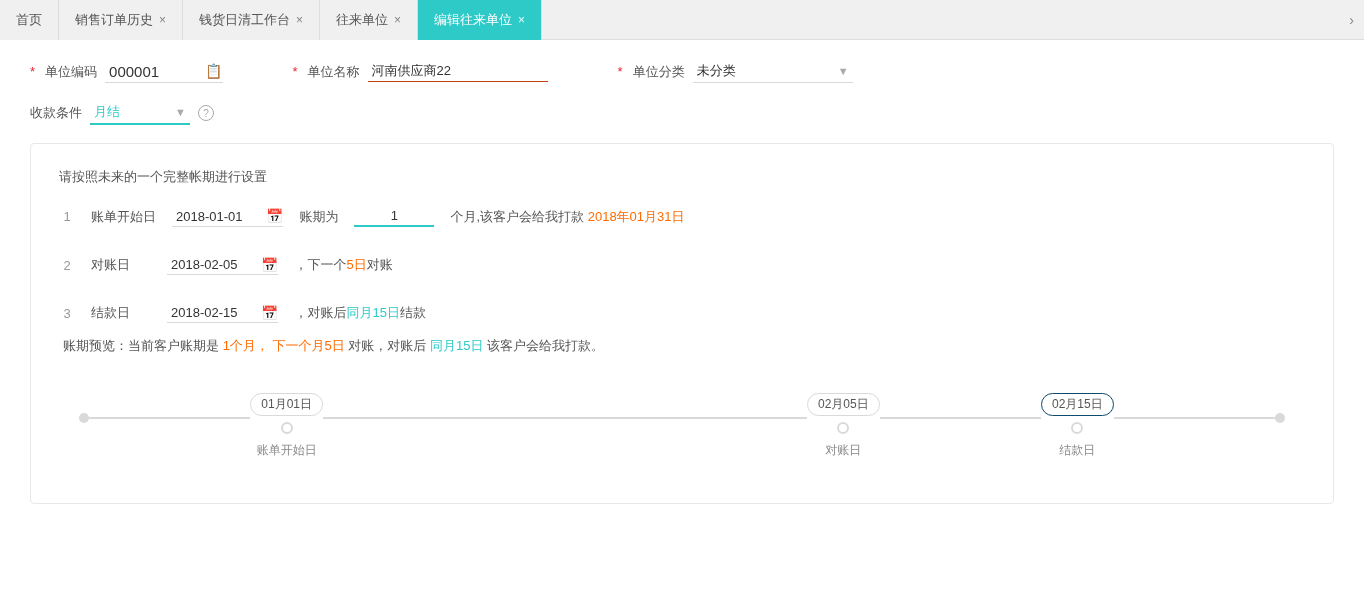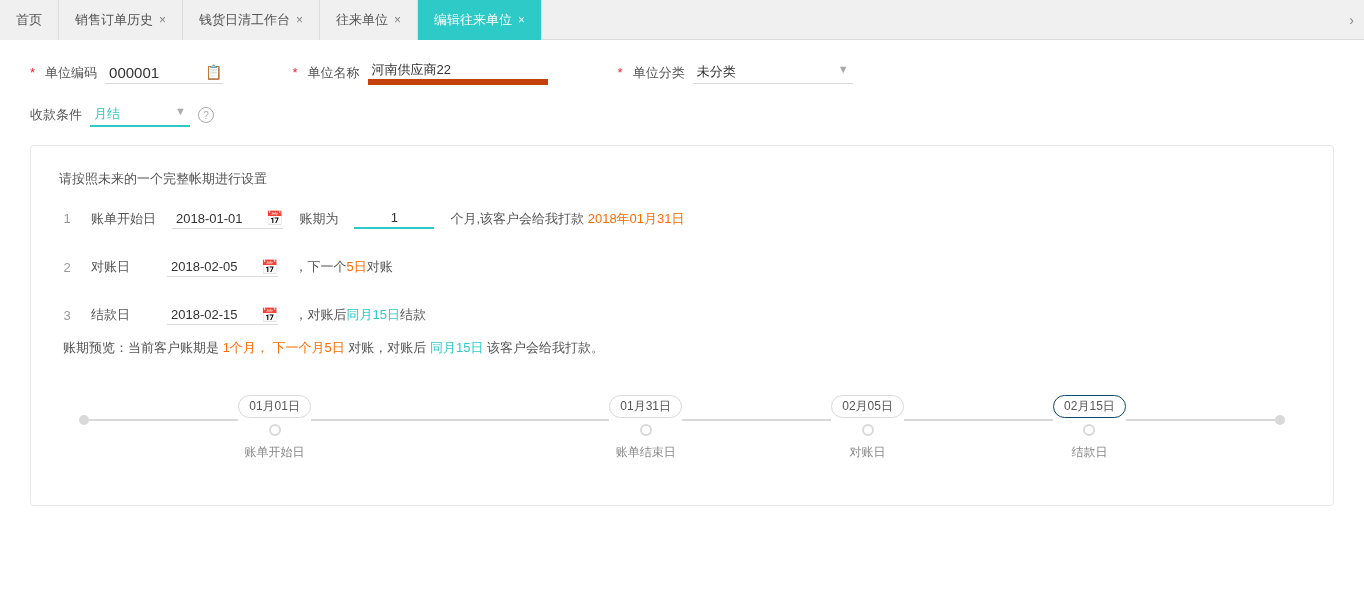--- a/index.html
+++ b/index.html
@@ -103,21 +103,21 @@
       content: '';
       width: 6px;
       height: 6px;
       border-radius: 50%;
       background: #2dcac8;
     }
 
     
     .form-input {
       border: none;
-      border-bottom: 6px solid #c2410c;
+      border-bottom: 1px solid #c2410c;
       outline: none;
       padding: 2px 4px;
       font-size: 13px;
       color: #333;
       background: transparent;
     }
     .input-with-icon {
       display: flex;
       align-items: center;
       border-bottom: 1px solid #d9d9d9;
@@ -131,20 +131,21 @@
     }
     .input-icon {
       color: #aaa;
       font-size: 14px;
       cursor: pointer;
     }
 
     
     .select-field {
       display: flex;
+      align-items: center;
       border-bottom: 1px solid #d9d9d9;
       padding: 2px 4px;
       gap: 6px;
       cursor: pointer;
       min-width: 120px;
     }
     .select-value {
       color: #2dcac8;
     }
     .select-chevron {
@@ -370,25 +371,20 @@
         <div style="flex:1;height:2px;background:#d9d9d9;align-self:flex-end;margin-bottom:40px;"></div>
 
         <div style="display:flex;flex-direction:column;align-items:center;flex-shrink:0;">
           <div style="border:1px solid #d9d9d9;border-radius:12px;padding:2px 10px;font-size:12px;color:#555;background:#fff;margin-bottom:6px;white-space:nowrap;">01月01日</div>
           <div style="width:12px;height:12px;border-radius:50%;border:2px solid #d9d9d9;background:#fff;"></div>
           <div style="font-size:12px;color:#888;margin-top:8px;white-space:nowrap;">账单开始日</div>
         </div>
 
         <div style="flex:2;height:2px;background:#d9d9d9;align-self:flex-end;margin-bottom:40px;"></div>
 
-        <div style="display:flex;flex-direction:column;align-items:center;flex-shrink:0;">
-          <div style="border:1px solid #d9d9d9;border-radius:12px;padding:2px 10px;font-size:12px;color:#555;background:#fff;margin-bottom:6px;white-space:nowrap;">01月31日</div>
-          <div style="width:12px;height:12px;border-radius:50%;border:2px solid #d9d9d9;background:#fff;"></div>
-          <div style="font-size:12px;color:#888;margin-top:8px;white-space:nowrap;">账单结束日</div>
-        </div>
 
         <div style="flex:1;height:2px;background:#d9d9d9;align-self:flex-end;margin-bottom:40px;"></div>
 
         <div style="display:flex;flex-direction:column;align-items:center;flex-shrink:0;">
           <div style="border:1px solid #d9d9d9;border-radius:12px;padding:2px 10px;font-size:12px;color:#555;background:#fff;margin-bottom:6px;white-space:nowrap;">02月05日</div>
           <div style="width:12px;height:12px;border-radius:50%;border:2px solid #d9d9d9;background:#fff;"></div>
           <div style="font-size:12px;color:#888;margin-top:8px;white-space:nowrap;">对账日</div>
         </div>
 
         <div style="flex:1;height:2px;background:#d9d9d9;align-self:flex-end;margin-bottom:40px;"></div>

